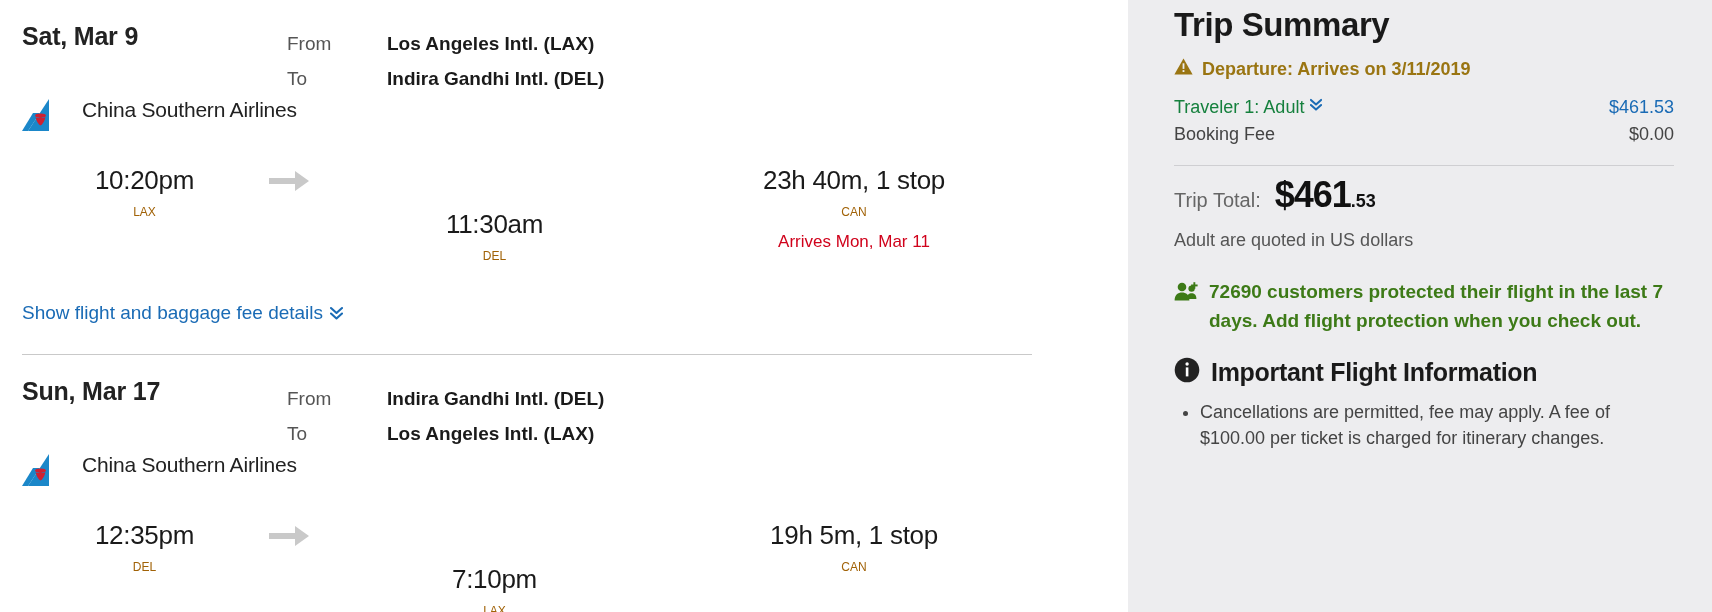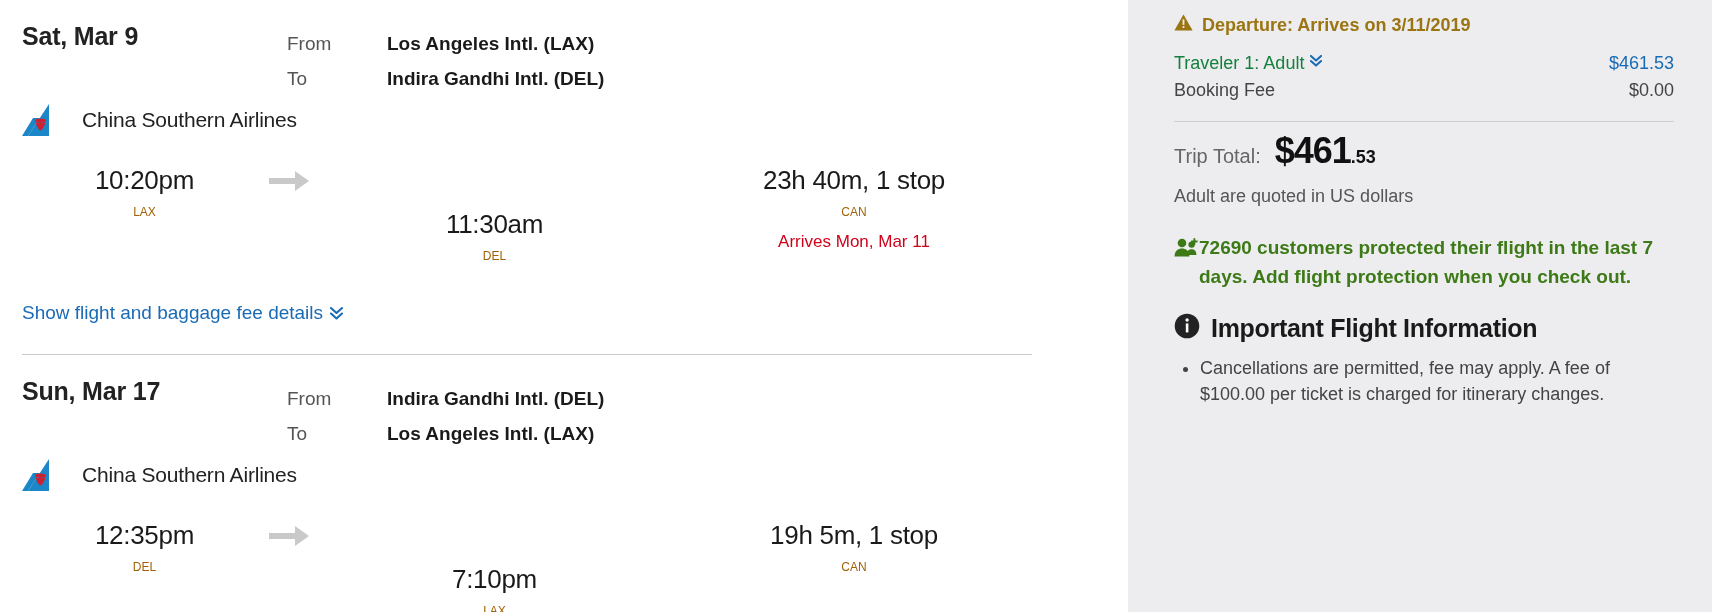--- a/index.html
+++ b/index.html
@@ -33,21 +33,21 @@
     width:100px;flex:0 0 100px;
     padding-top:26px;
     font-size:19px;color:#555;line-height:35px;
   }
   .ports{
     padding-top:26px;
     font-size:19px;font-weight:bold;color:#1a1a1a;line-height:35px;
   }
 
   .airline-row{
-    display:flex;align-items:center;
+    display:flex;align-items:flex-start;
     margin-top:2px;
     height:44px;
   }
   .airline-name{
     font-size:21px;color:#222;margin-left:18px;letter-spacing:-.2px;
   }
 
   
   .tail{
     width:42px;height:34px;position:relative;flex:0 0 42px;
@@ -118,21 +118,21 @@
   .total-label{font-size:20px;color:#666;margin-right:14px;}
   .total-amt{font-size:36px;font-weight:bold;color:#111;letter-spacing:-1px;}
   .total-cents{font-size:18px;font-weight:bold;color:#111;vertical-align:super;}
 
   .rates{font-size:18px;color:#555;margin-top:14px;}
 
   .protect{
     display:flex;margin-top:26px;
     font-size:19px;font-weight:bold;color:#3d7a17;line-height:29px;
   }
-  .protect .ptxt{}
+  .protect .ptxt{margin-left:10px;}
 
   .important{
     display:flex;align-items:center;margin-top:22px;
   }
   .important .ititle{
     font-size:25px;font-weight:bold;color:#1a1a1a;margin-left:11px;letter-spacing:-.3px;
   }
   .bullets{
     margin:12px 0 0 0;padding-left:26px;
   }
@@ -257,20 +257,21 @@
           <div class="big">19h 5m, 1 stop</div>
           <div class="sub">CAN</div>
         </div>
       </div>
 
     </div>
   </div>
 
   <div class="summary">
 
+    <div class="sum-title">Trip Summary</div>
 
     <div class="departure-warn">
       <span>
         <svg width="19" height="17" viewBox="0 0 19 17">
           <path d="M9.5 0.6 L18.6 16.4 L0.4 16.4 Z" fill="#9a7512"></path>
           <rect x="8.6" y="5.3" width="1.8" height="5.6" fill="#ededef"></rect>
           <rect x="8.6" y="12.1" width="1.8" height="1.9" fill="#ededef"></rect>
         </svg>
       </span>
       <span class="wtxt">Departure: Arrives on 3/11/2019</span>

